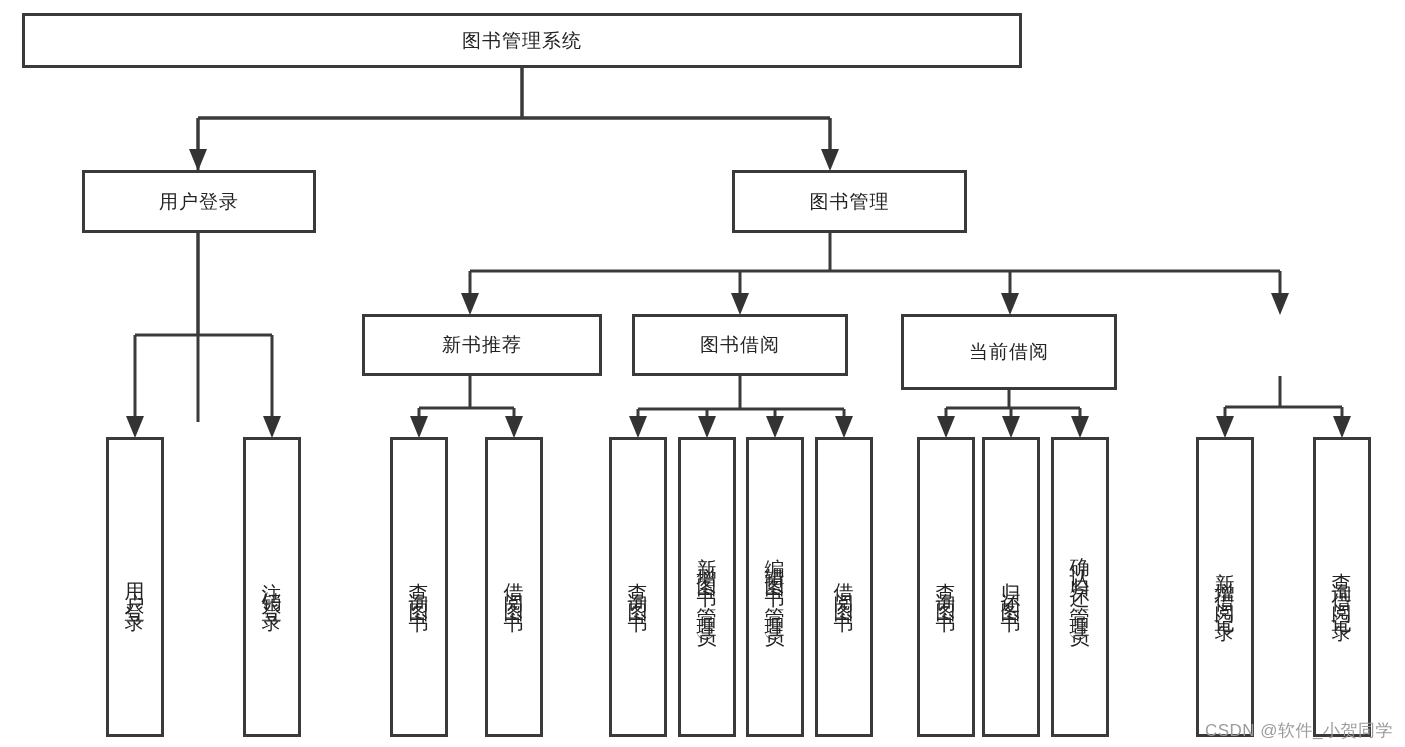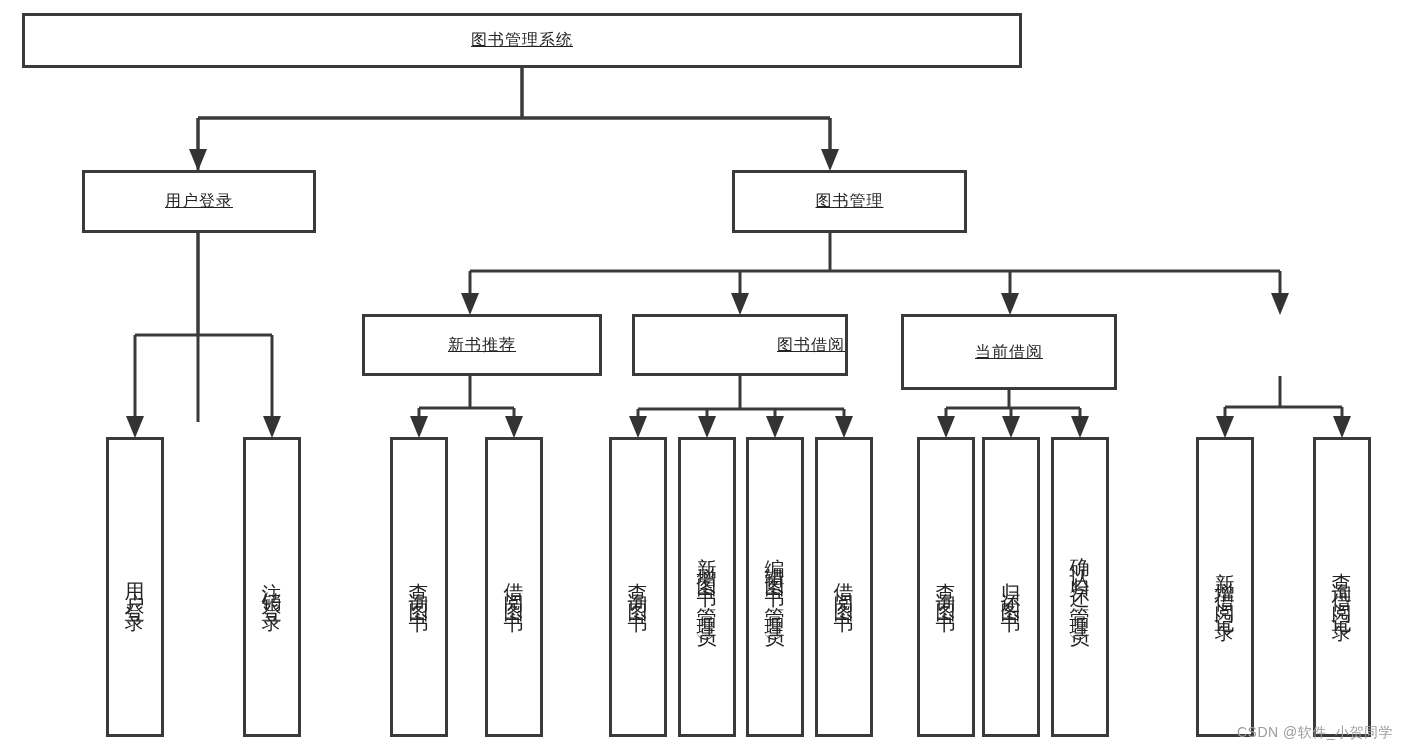--- a/index.html
+++ b/index.html
@@ -27,43 +27,42 @@
     box-sizing: border-box;
     border: 3px solid #3a3a3a;
     background: #ffffff;
     display: flex;
     align-items: center;
     justify-content: center;
     color: #232323;
     z-index: 2;
   }
   .node.h .lbl {
-    font-size: 16px;
+    font-size: 19px;
     letter-spacing: 1px;
     white-space: nowrap;
-    text-decoration: underline;
   }
   .leaf {
     width: 58px;
     height: 300px;
     top: 437px;
   }
   .leaf .lbl {
     writing-mode: vertical-rl;
     text-orientation: mixed;
     font-size: 20px;
     letter-spacing: 10px;
     line-height: 1;
     max-height: 292px;
   }
   #watermark {
     position: absolute;
     right: 12px;
     bottom: 5px;
-    font-size: 14px;
+    font-size: 17px;
     color: #9c9c9c;
     letter-spacing: 0.5px;
     z-index: 3;
     white-space: nowrap;
     margin-top: 40px;
   }
 </style>
 </head>
 <body>
 
@@ -154,21 +153,21 @@
   <div class="node h" style="left:82px; top:170px; width:234px; height:63px;">
     <span class="lbl">用户登录</span>
   </div>
   <div class="node h" style="left:732px; top:170px; width:235px; height:63px;">
     <span class="lbl">图书管理</span>
   </div>
 
   <div class="node h" style="left:362px; top:314px; width:240px; height:62px;">
     <span class="lbl">新书推荐</span>
   </div>
-  <div class="node h" style="left:632px; top:314px; width:216px; height:62px;justify-content:flex-end;">
+  <div class="node h" style="left:632px; top:314px; width:216px; height:62px;">
     <span class="lbl">图书借阅</span>
   </div>
   <div class="node h" style="left:901px; top:314px; width:216px; height:76px;">
     <span class="lbl">当前借阅</span>
   </div>
 
   <div class="node leaf" style="left:106px;">
     <span class="lbl">用户登录</span>
   </div>
   <div class="node leaf" style="left:243px;">

